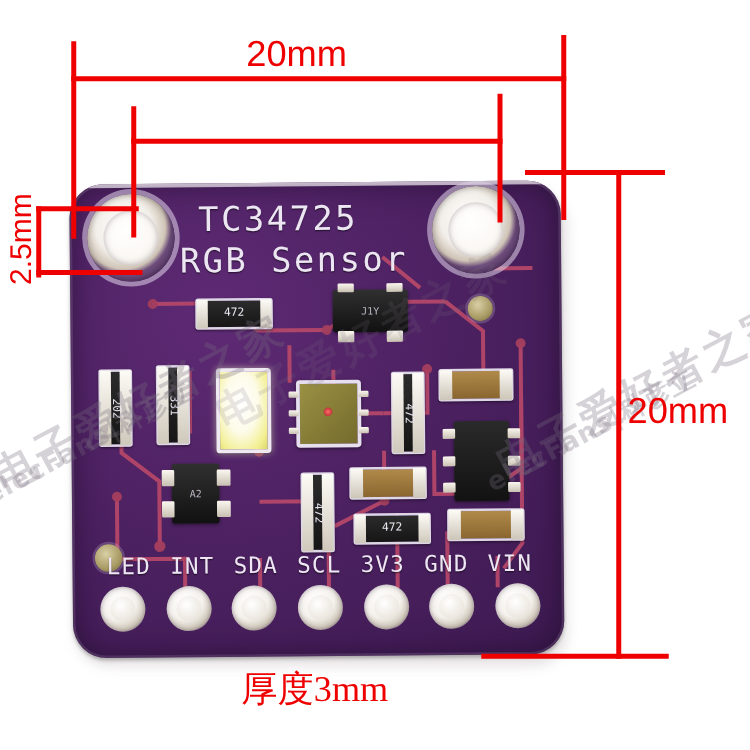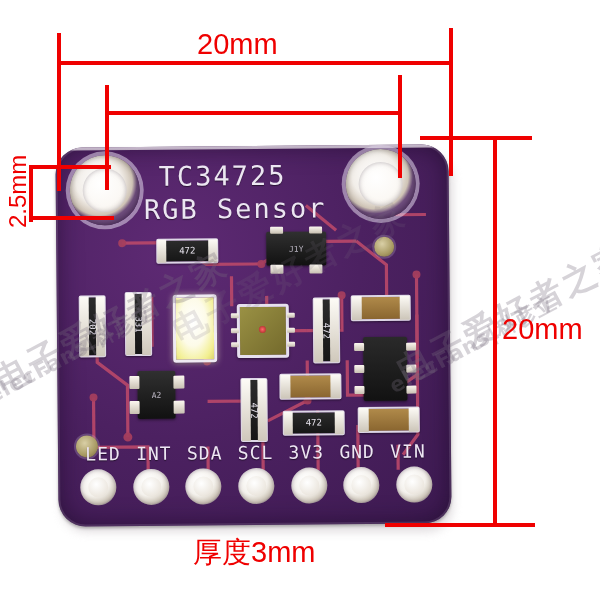--- a/index.html
+++ b/index.html
@@ -153,21 +153,21 @@
     background:radial-gradient(circle,#ff6a6a,#a02020);
   }
   .sensor-ic .pin{position:absolute;width:8px;height:5px;background:linear-gradient(#fbf7ef,#c9c1b3);border-radius:1px;}
 
   
   .dim{position:absolute;background:#ef0000;}
   .dimtxt{
     position:absolute;color:#ef0000;font-family:"Liberation Sans","DejaVu Sans",sans-serif;
     font-size:29px;font-weight:400;white-space:nowrap;line-height:1;
   }
-  .dimtxt.cn{font-family:Liberation Sans, sans-serif;text-align:right;}
+  .dimtxt.cn{font-family:Liberation Serif, serif;text-align:right;}
   .rot90{transform:rotate(-90deg);transform-origin:left top;}
 
   
   .wm{
     position:absolute;color:rgba(120,110,125,.30);white-space:nowrap;
     font-family:"DejaVu Sans","Liberation Sans",sans-serif;
     transform:rotate(-28deg);pointer-events:none;font-weight:bold;
   }
   .wm-cn{font-size:34px;letter-spacing:3px;}
   .wm-en{font-size:21px;letter-spacing:1px;}

